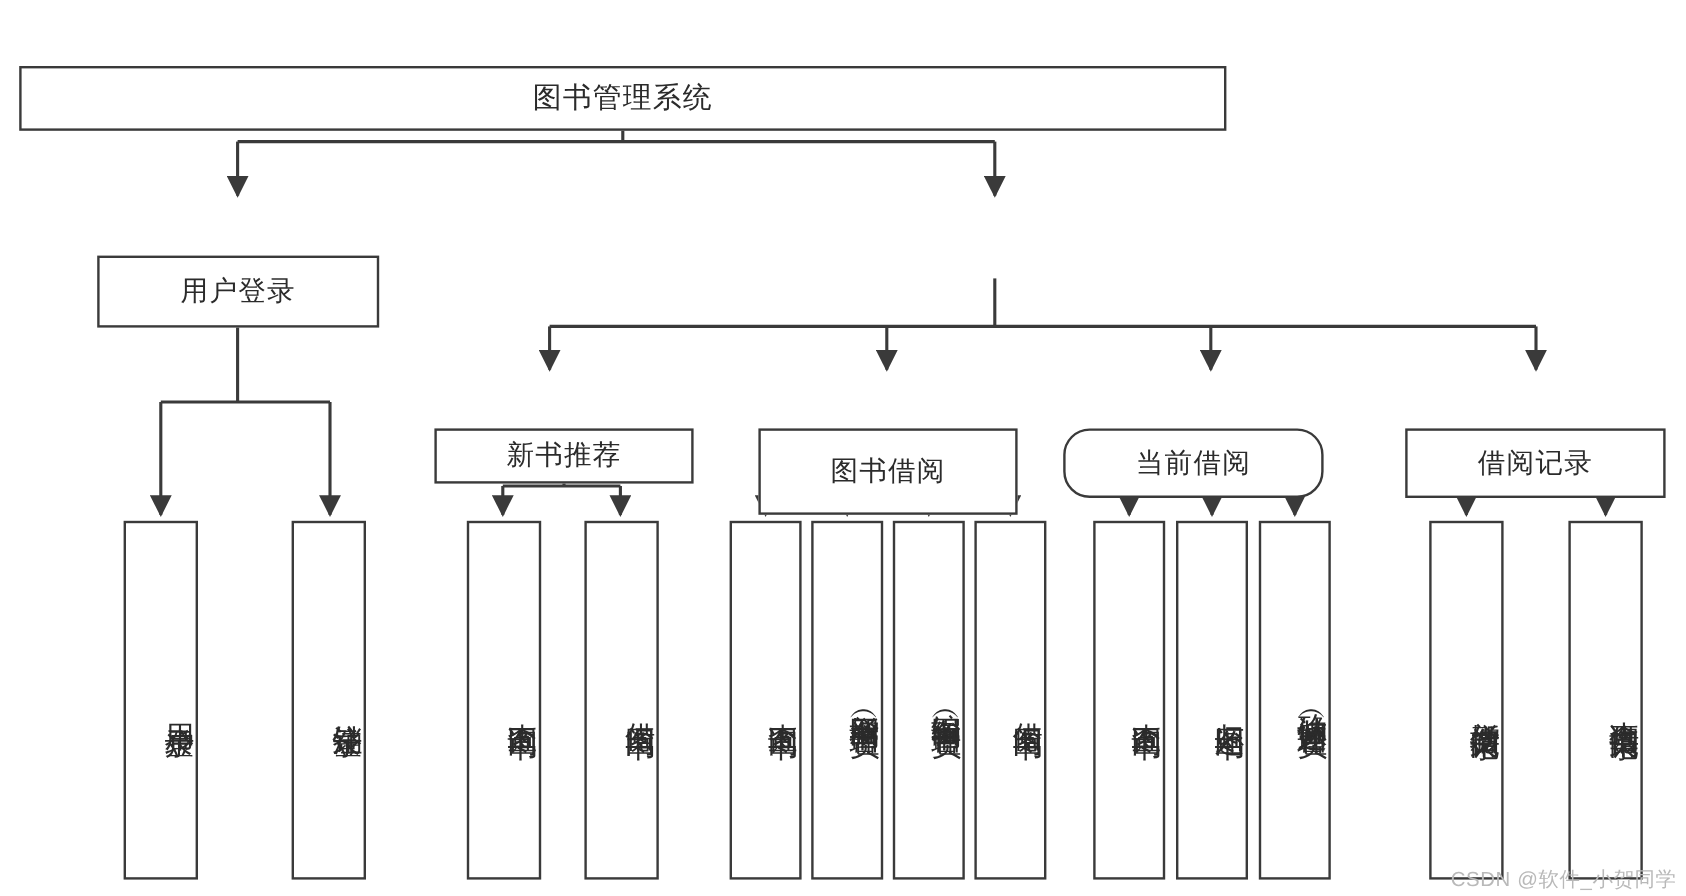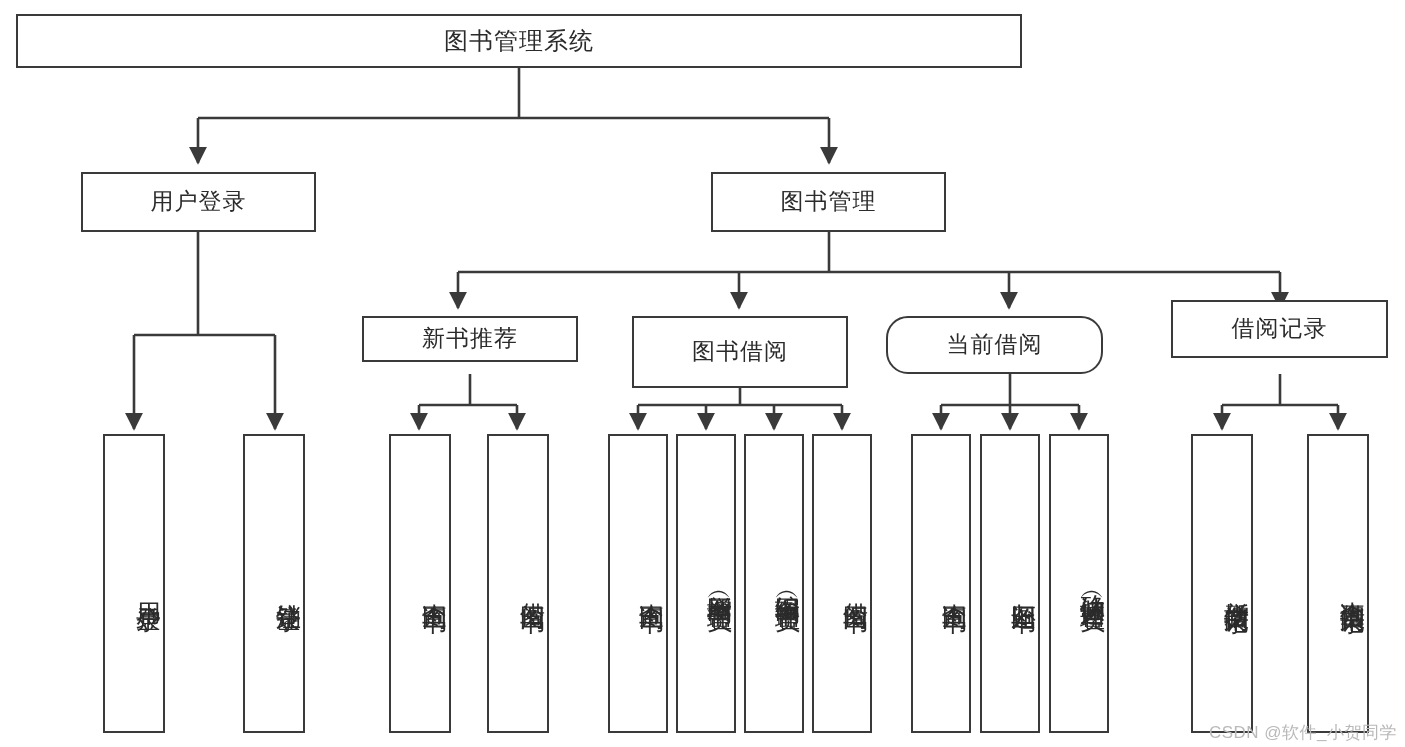--- a/index.html
+++ b/index.html
@@ -29,20 +29,21 @@
     align-items:center;
     justify-content:center;
     text-align:center;
     color:#2b2b2b;
   }
   .node.h{
     font-size:23px;
     letter-spacing:1px;
     line-height:1.1;
     padding:0 2px;
+    margin-top:41px;
   }
   .node.v{
     writing-mode:vertical-rl;
     text-orientation:upright;
     font-size:25px;
     line-height:1.12;
     letter-spacing:2px;
     align-items:flex-start;
     justify-content:center;
     padding:16px 0 10px 0;
@@ -116,29 +117,28 @@
       <path d="M 1222 405 L 1338 405"></path>
       <path d="M 1222 405 L 1222 429" marker-end="url(#arrow)"></path>
       <path d="M 1338 405 L 1338 429" marker-end="url(#arrow)"></path>
     </g>
   </svg>
 
   <div class="node h" id="root-node" style="left:16px; top:14px; width:1006px; height:54px;">图书管理系统</div>
 
   <div class="node h" style="left:81px; top:172px; width:235px; height:60px;">用户登录</div>
 
-  <div class="node h" style="left:711px; top:172px; width:235px; height:60px;">图书管理</div>
 
   <div class="node h" style="left:362px; top:316px; width:216px; height:46px;">新书推荐</div>
 
   <div class="node h" style="left:632px; top:316px; width:216px; height:72px;">图书借阅</div>
 
   <div class="node h" style="left:886px; top:316px; width:217px; height:58px;border-radius:22px;">当前借阅</div>
 
-  <div class="node h" style="left:1171px; top:300px; width:217px; height:58px;">借阅记录</div>
+  <div class="node h" style="left:1171px; top:316px; width:217px; height:58px;">借阅记录</div>
 
   <div class="node v" style="left:103px; top:434px; width:62px; height:299px;">用户登录</div>
 
   <div class="node v" style="left:243px; top:434px; width:62px; height:299px;">注销登录</div>
 
   <div class="node v" style="left:389px; top:434px; width:62px; height:299px;">查询图书</div>
 
   <div class="node v" style="left:487px; top:434px; width:62px; height:299px;">借阅图书</div>
 
   <div class="node v" style="left:608px; top:434px; width:60px; height:299px;">查询图书</div>

